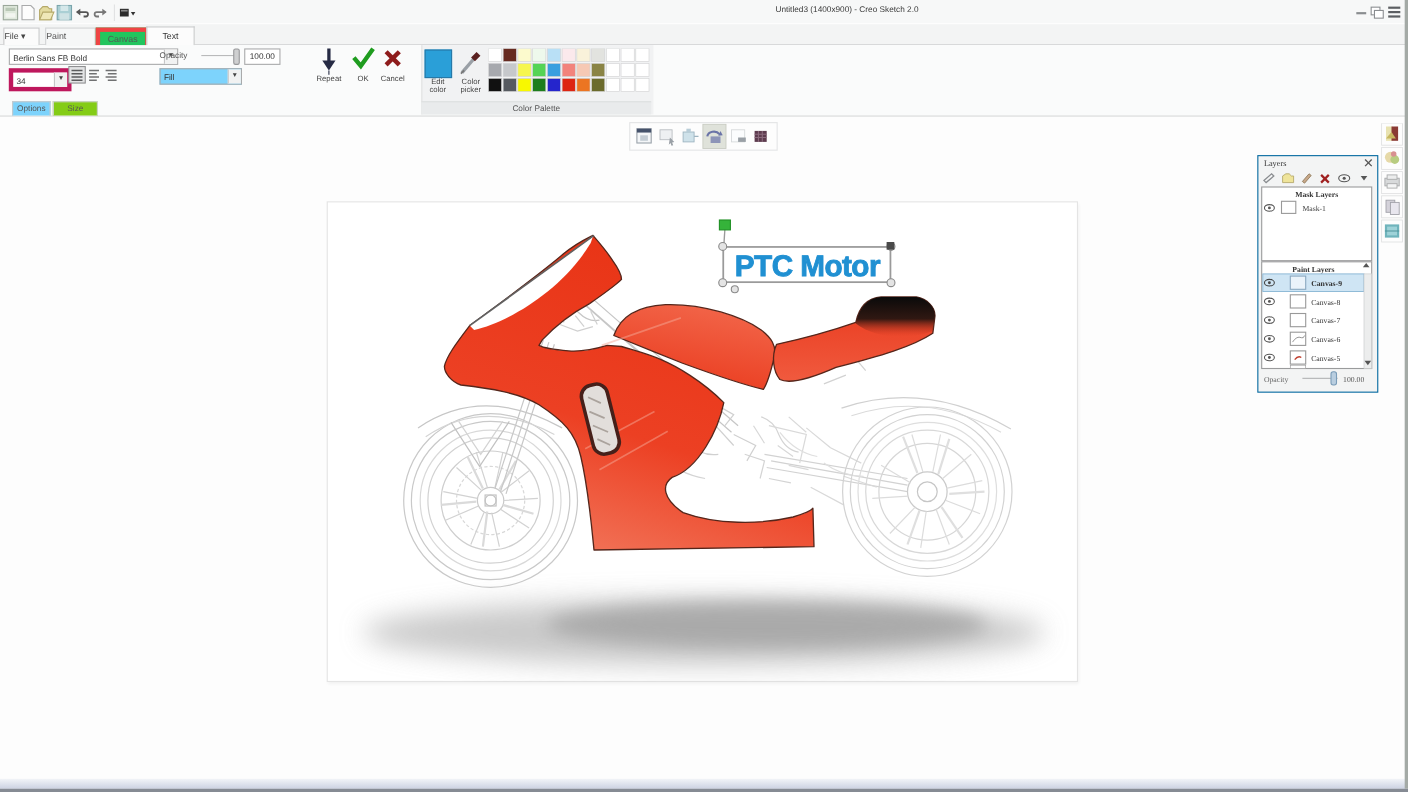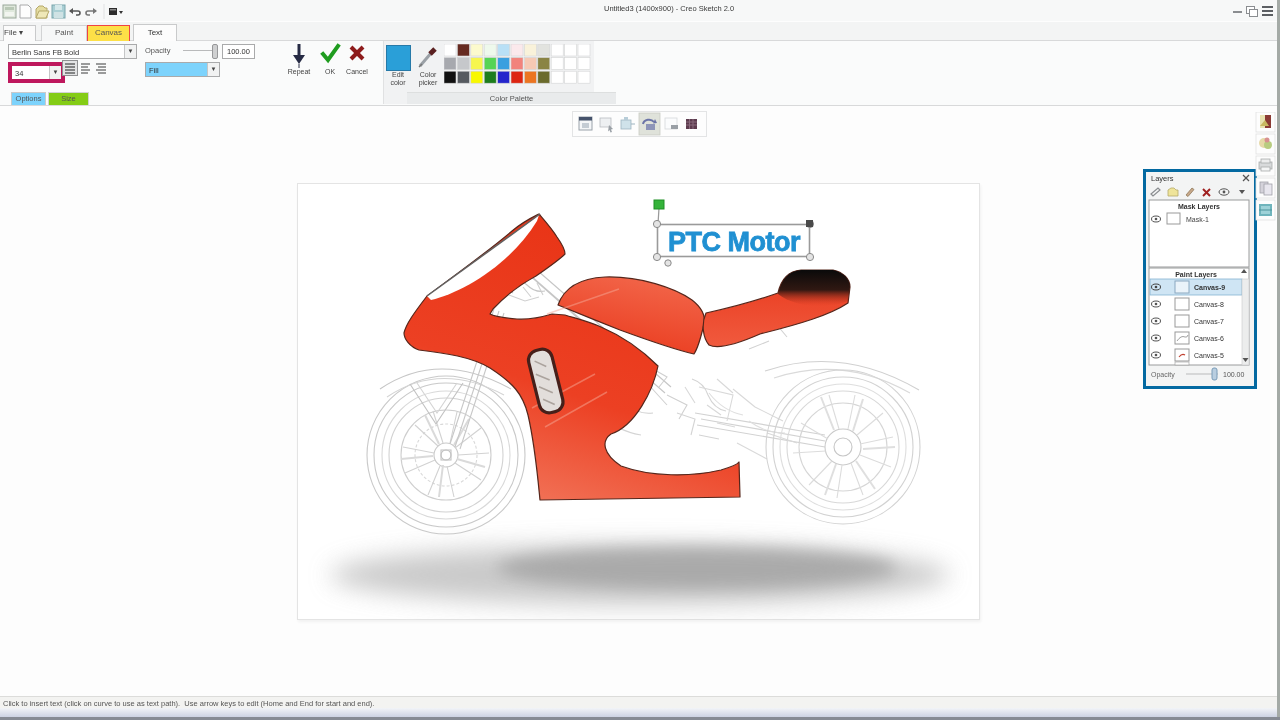--- a/index.html
+++ b/index.html
@@ -5,21 +5,21 @@
   html,body{margin:0;padding:0;}
   body{width:1280px;height:720px;overflow:hidden;font-family:"Liberation Sans",sans-serif;background:#fff;}
   .abs{position:absolute;}
   #app{position:relative;width:1280px;height:720px;background:#fdfdfd;}
 </style>
 </head>
 <body>
 <div id="app">
 
   <div class="abs" style="left:0;top:0;width:1280px;height:21px;background:#f7f8f8;"></div>
-  <div class="abs" style="left:604px;top:4px;width:300px;height:14px;font-size:7.5px;color:#3a3a3a;text-align:left;">Untitled3 (1400x900) - Creo Sketch 2.0</div>
+  <div class="abs" style="left:620px;top:4px;width:300px;height:14px;font-size:7.5px;color:#3a3a3a;text-align:center;">Untitled3 (1400x900) - Creo Sketch 2.0</div>
 
   <div class="abs" style="left:1233px;top:11px;width:9px;height:2px;background:#8a8d90;"></div>
   <div class="abs" style="left:1246px;top:6px;width:7px;height:6px;border:1px solid #8a8d90;background:#fff;"></div>
   <div class="abs" style="left:1249px;top:9px;width:7px;height:6px;border:1px solid #8a8d90;background:#fff;"></div>
   <div class="abs" style="left:1262px;top:5px;width:11px;height:11px;">
     <div style="height:2px;background:#5c5f63;margin-top:1px;"></div>
     <div style="height:2px;background:#5c5f63;margin-top:2px;"></div>
     <div style="height:2px;background:#5c5f63;margin-top:2px;"></div>
   </div>
 
@@ -50,27 +50,27 @@
       <line x1="104" y1="2" x2="104" y2="17" stroke="#e0e1e2" stroke-width="1"></line>
 
       <rect x="109" y="6" width="8" height="7" fill="#2c2c2c"></rect>
       <rect x="110" y="7" width="6" height="1.5" fill="#888"></rect>
       <path d="M119 9 l4 0 l-2 3 z" fill="#333"></path>
     </svg>
   </div>
 
   <div class="abs" style="left:0;top:22px;width:1280px;height:18px;background:#f3f4f4;border-bottom:1px solid #d8d9da;"></div>
   <div class="abs" style="left:3px;top:25px;width:31px;height:15px;background:#fbfbfb;border:1px solid #c9cacb;font-size:8px;color:#444;text-align:left;line-height:14px;">File ▾</div>
-  <div class="abs" style="left:41px;top:25px;width:44px;height:15px;background:#f6f7f7;border:1px solid #d2d3d4;font-size:8px;color:#555;text-align:center;line-height:14px;">Paint</div>
-  <div class="abs" style="left:87px;top:25px;width:41px;height:15px;background:#fde047;border:1px solid #ef4444;font-size:8px;color:#555;text-align:center;line-height:14px;">Canvas</div>
+  <div class="abs" style="left:41px;top:25px;width:44px;height:15px;background:#f6f7f7;border:1px solid #d2d3d4;font-size:8px;color:#555;text-align:left;line-height:14px;">Paint</div>
+  <div class="abs" style="left:87px;top:25px;width:41px;height:15px;background:#22c55e;border:4px solid #ef4444;font-size:8px;color:#555;text-align:center;line-height:14px;">Canvas</div>
   <div class="abs" style="left:133px;top:24px;width:42px;height:17px;background:#fcfcfc;border:1px solid #c9cacb;border-bottom:none;font-size:8px;color:#333;text-align:center;line-height:15px;">Text</div>
 
   <div class="abs" style="left:0;top:41px;width:1280px;height:64px;background:#fafbfb;border-bottom:1px solid #d8d9da;"></div>
 
-  <div class="abs" style="left:8px;top:44px;width:127px;height:13px;background:#fff;border:1px solid #a9aaab;">
+  <div class="abs" style="left:8px;top:44px;width:127px;height:13px;background:#fff;border:1px solid #a9aaab;padding-left:25px;">
     <div class="abs" style="left:3px;top:2.5px;font-size:7.5px;color:#333;">Berlin Sans FB Bold</div>
     <div class="abs" style="right:0;top:0;width:11px;height:13px;border-left:1px solid #c5c6c7;background:#f1f2f2;font-size:6px;color:#444;text-align:center;line-height:13px;">▼</div>
   </div>
 
   <div class="abs" style="left:8px;top:62px;width:49px;height:13px;background:#fff;border:4px solid #be185d;">
     <div class="abs" style="left:3px;top:2.5px;font-size:7.5px;color:#333;">34</div>
     <div class="abs" style="right:0;top:0;width:11px;height:13px;border-left:1px solid #c5c6c7;background:#f1f2f2;font-size:6px;color:#444;text-align:center;line-height:13px;">▼</div>
   </div>
 
   <div id="alignbtns" class="abs" style="left:62px;top:60px;width:48px;height:17px;">
@@ -172,21 +172,21 @@
         <rect x="53.6" y="27.2" width="12" height="12" fill="#2525cc"></rect>
         <rect x="67" y="27.2" width="12" height="12" fill="#dd2512"></rect>
         <rect x="80.4" y="27.2" width="12" height="12" fill="#ec7522"></rect>
         <rect x="93.8" y="27.2" width="12" height="12" fill="#6b6b2c"></rect>
         <rect x="107.2" y="27.2" width="12" height="12" fill="#ffffff"></rect>
         <rect x="120.6" y="27.2" width="12" height="12" fill="#ffffff"></rect>
         <rect x="134" y="27.2" width="12" height="12" fill="#ffffff"></rect>
       </g>
     </svg>
   </div>
-  <div class="abs" style="left:383px;top:92px;width:209px;height:11px;background:#e9ebec;font-size:7.5px;color:#555;text-align:center;line-height:11px;border-top:1px solid #dddfdf;margin-left:24px;">Color Palette</div>
+  <div class="abs" style="left:383px;top:92px;width:209px;height:11px;background:#e9ebec;font-size:7.5px;color:#555;text-align:center;line-height:11px;border-top:1px solid #dddfdf;">Color Palette</div>
 
   <div class="abs" style="left:11px;top:92px;width:33px;height:12px;background:#7dd3fc;border:1px solid #c9cacb;border-bottom:none;font-size:7.5px;color:#555;text-align:center;line-height:12px;">Options</div>
   <div class="abs" style="left:48px;top:92px;width:39px;height:12px;background:#84cc16;border:1px solid #d2d3d4;border-bottom:none;font-size:7.5px;color:#555;text-align:center;line-height:12px;">Size</div>
 
   <div id="floatbar" class="abs" style="left:572px;top:111px;width:133px;height:24px;background:#fdfdfd;border:1px solid #e3e4e5;">
     <svg width="133" height="24" viewBox="0 0 133 24">
       <rect x="66" y="1" width="21" height="22" fill="#dfe2da" stroke="#c8cbc2" stroke-width="0.8"></rect>
 
       <rect x="6" y="5" width="13" height="13" fill="#f4f6f8" stroke="#9aa2aa" stroke-width="1"></rect>
       <rect x="6" y="5" width="13" height="3.5" fill="#45526b"></rect>
@@ -376,21 +376,21 @@
         <circle cx="360" cy="41" r="3.6"></circle>
         <circle cx="513" cy="41" r="3.6"></circle>
         <circle cx="360" cy="74" r="3.6"></circle>
         <circle cx="513" cy="74" r="3.6"></circle>
         <circle cx="371" cy="80" r="3.2"></circle>
       </g>
       <rect x="509" y="37" width="7" height="7" fill="#4a4a4a"></rect>
     </g>
   </svg>
 
-  <div id="layers" class="abs" style="left:1143px;top:169px;width:108px;height:214px;background:#f3f4f4;border:3px solid #0369a1;">
+  <div id="layers" class="abs" style="left:1143px;top:141px;width:108px;height:214px;background:#f3f4f4;border:1px solid #0369a1;font-family:Liberation Serif, serif;">
     <svg width="108" height="214" viewBox="0 0 108 214">
       <text x="5" y="9" font-size="7.5" fill="#333">Layers</text>
       <g stroke="#555" stroke-width="1.2">
           <line x1="97" y1="3" x2="103" y2="9"></line>
           <line x1="103" y1="3" x2="97" y2="9"></line>
         </g>
 
       <g transform="translate(0,14)">
         <path d="M5 8 l7 -6 l2 2 l-7 6 z" fill="none" stroke="#8a8d90" stroke-width="1.2"></path>
         <path d="M22 4 l3 -2 h3 l2 2 h2 v6 h-10 z" fill="#efe49a" stroke="#b5a96a" stroke-width="0.8"></path>
@@ -492,20 +492,17 @@
 
       <rect x="5" y="70" width="8" height="11" fill="#d4d2da" stroke="#a0a0a8" stroke-width="0.8"></rect>
       <rect x="9" y="72" width="8" height="11" fill="#e8e6ee" stroke="#a0a0a8" stroke-width="0.8"></rect>
 
       <rect x="4" y="92" width="13" height="12" fill="#6fb4bc"></rect>
       <rect x="6" y="94" width="9" height="8" fill="#9ed2d8"></rect>
       <line x1="4" y1="98" x2="17" y2="98" stroke="#4e949c" stroke-width="1"></line>
     </svg>
   </div>
 
-  <div class="abs" style="left:0;top:696px;width:1280px;height:12px;background:#f3f3f1;border-top:1px solid #dcdcda;">
-    <div style="margin-left:3px;margin-top:2px;font-size:7.5px;color:#555;">Click to insert text (click on curve to use as text path).&nbsp; Use arrow keys to edit (Home and End for start and end).</div>
-  </div>
   <div class="abs" style="left:0;top:708px;width:1280px;height:9px;background:linear-gradient(#f2f4f8,#ccd2e2);"></div>
   <div class="abs" style="left:0;top:717px;width:1280px;height:3px;background:#868b94;"></div>
 
   <div class="abs" style="left:1277px;top:0;width:3px;height:717px;background:#a4aaa6;"></div>
 </div>
 
 </body></html>

